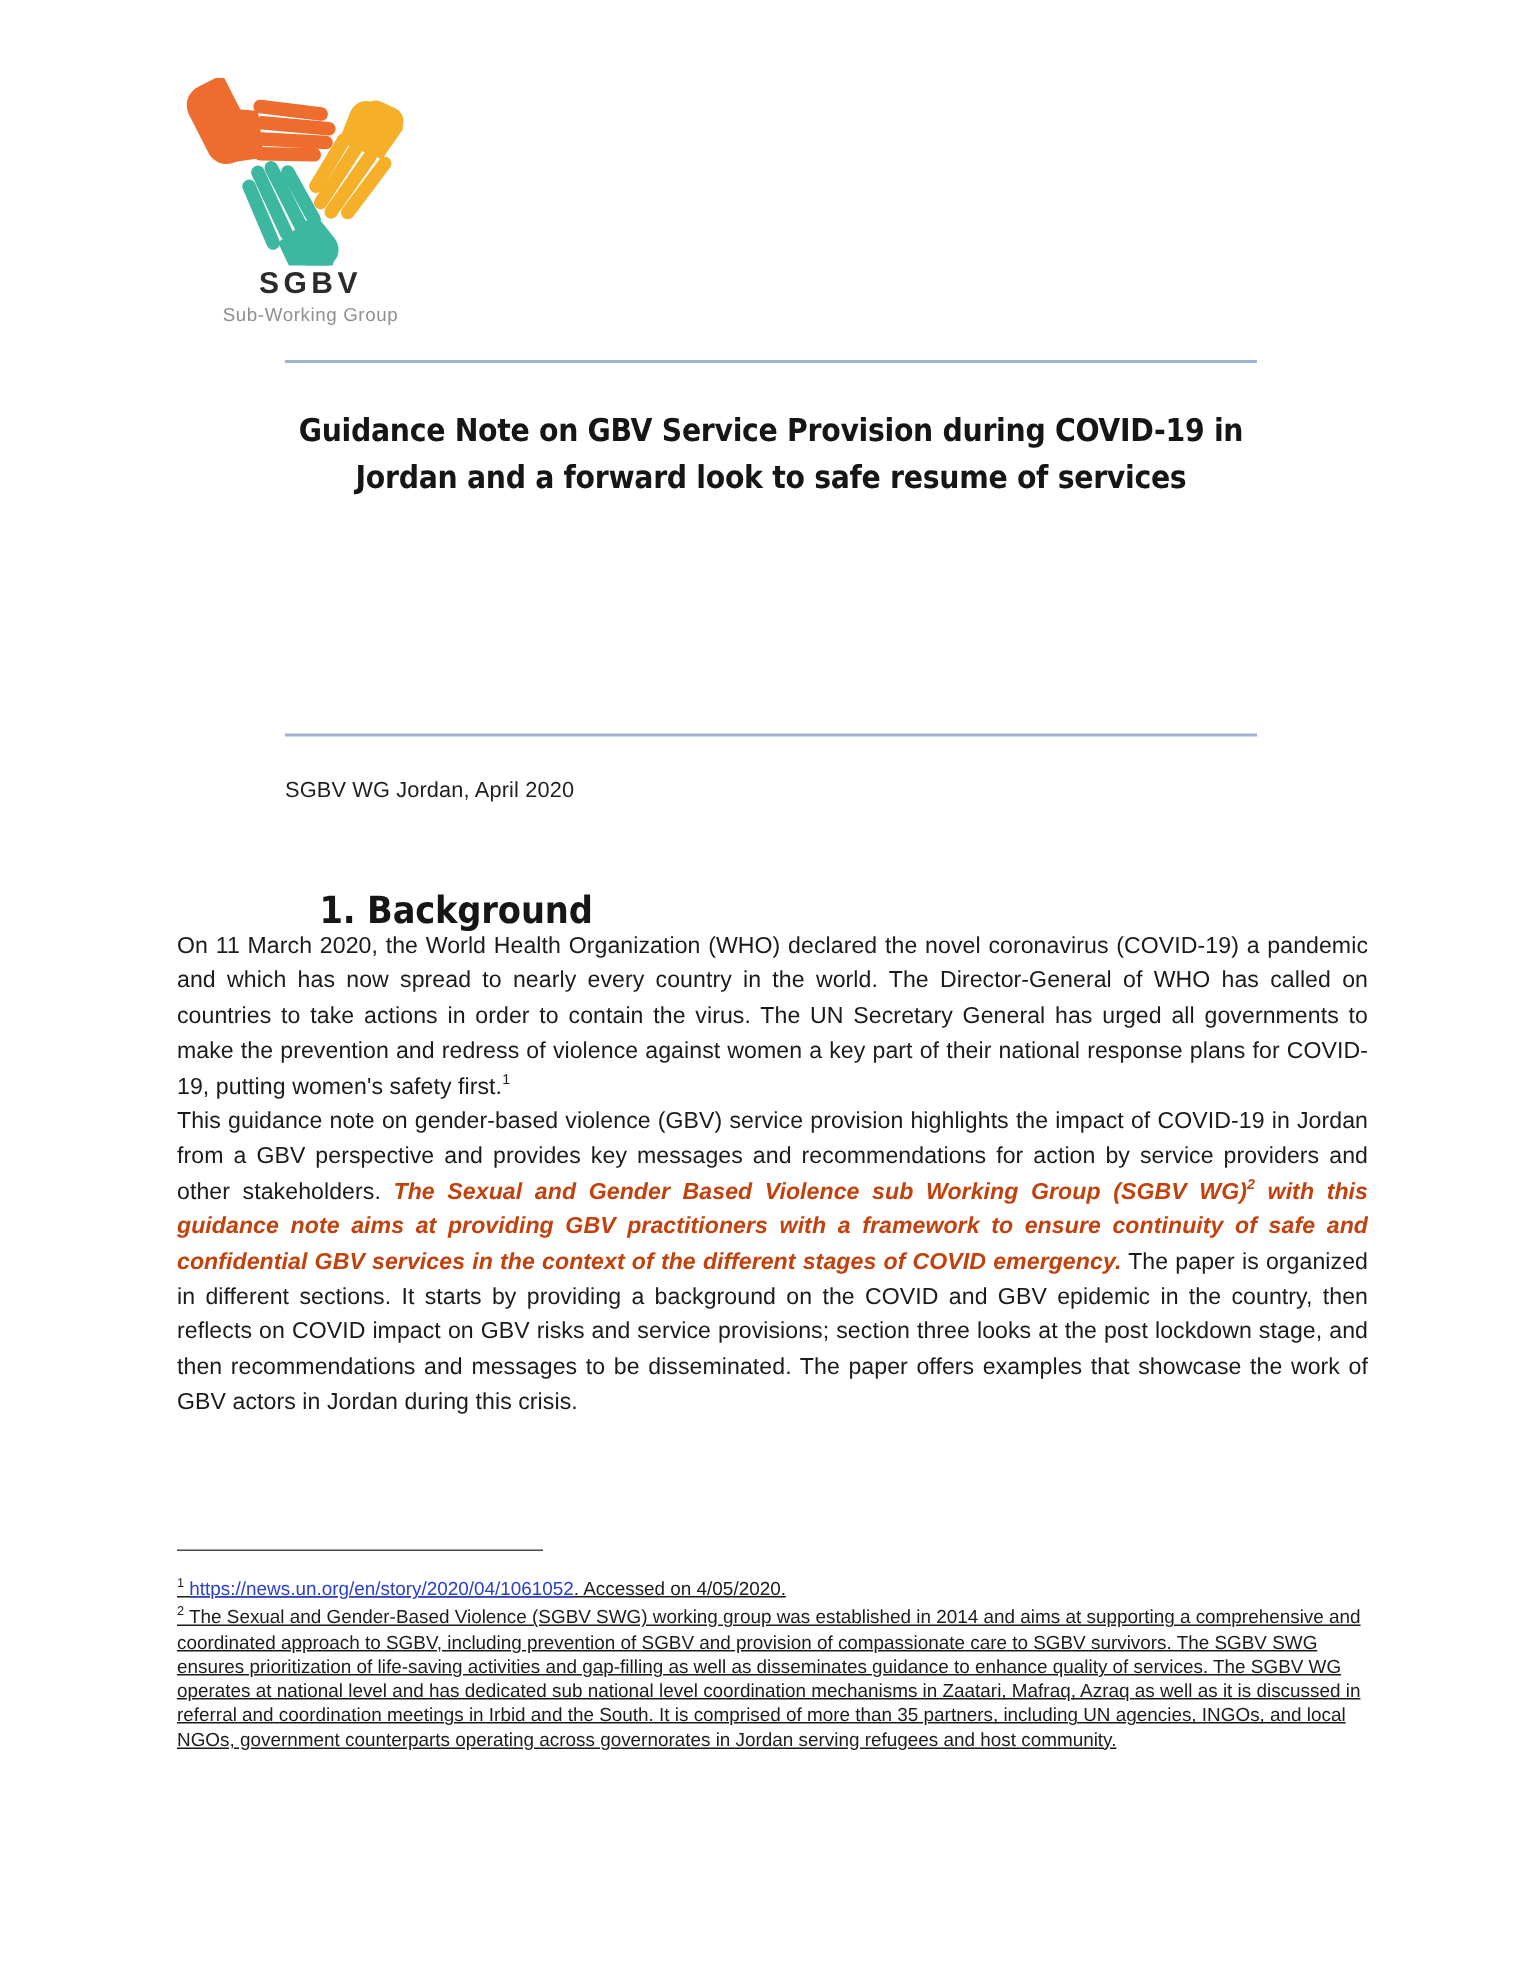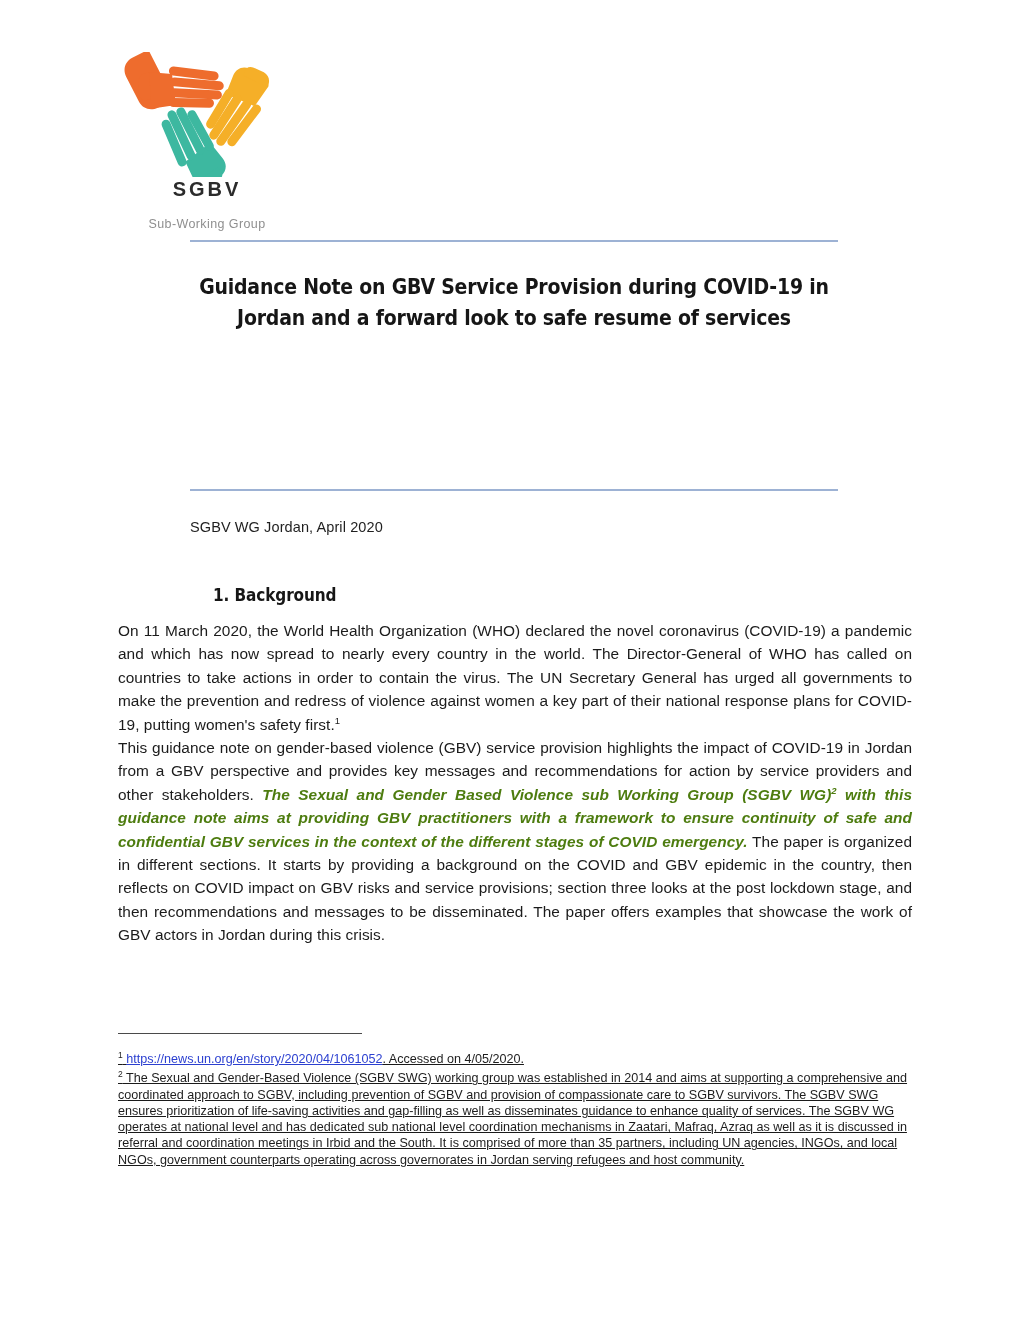--- a/index.html
+++ b/index.html
@@ -50,21 +50,21 @@
     font-size: 20px;
     letter-spacing: 3px;
     color: #2b2b2b;
     line-height: 1.05;
   }
   .logo-sub {
     font-family: "Liberation Sans", sans-serif;
     font-size: 12.5px;
     letter-spacing: 0.4px;
     color: #8f8f8f;
-    margin-top: 18px;
+    margin-top: 4px;
     line-height: 1.1;
   }
 
   
   .rule-blue {
     position: absolute;
     left: 190px;
     width: 648px;
     height: 0;
     border-top: 2px solid #9db2d4;
@@ -99,21 +99,21 @@
     letter-spacing: 0.1px;
   }
 
   
   .section-heading {
     position: absolute;
     left: 213px;
     top: 571px;
     font-family: "DejaVu Sans Condensed", "Liberation Sans Narrow", "Liberation Sans", sans-serif;
     font-weight: bold;
-    font-size: 17px;
+    font-size: 25px;
     color: #161616;
     letter-spacing: -0.1px;
   }
 
   
   .body-col {
     position: absolute;
     left: 118px;
     top: 619px;
     width: 794px;
@@ -124,21 +124,21 @@
     font-size: 15.4px;
     line-height: 23.4px;
     color: #1b1b1b;
     text-align: justify;
     letter-spacing: 0.05px;
   }
   p.body + p.body { margin-top: 0; }
   p.p-spaced { margin-top: 14px; }
 
   .hl {
-    color: #4d7c0f;
+    color: #c2410c;
     font-style: italic;
     font-weight: bold;
   }
   sup {
     font-size: 9.5px;
     vertical-align: super;
     line-height: 0;
   }
 
   

